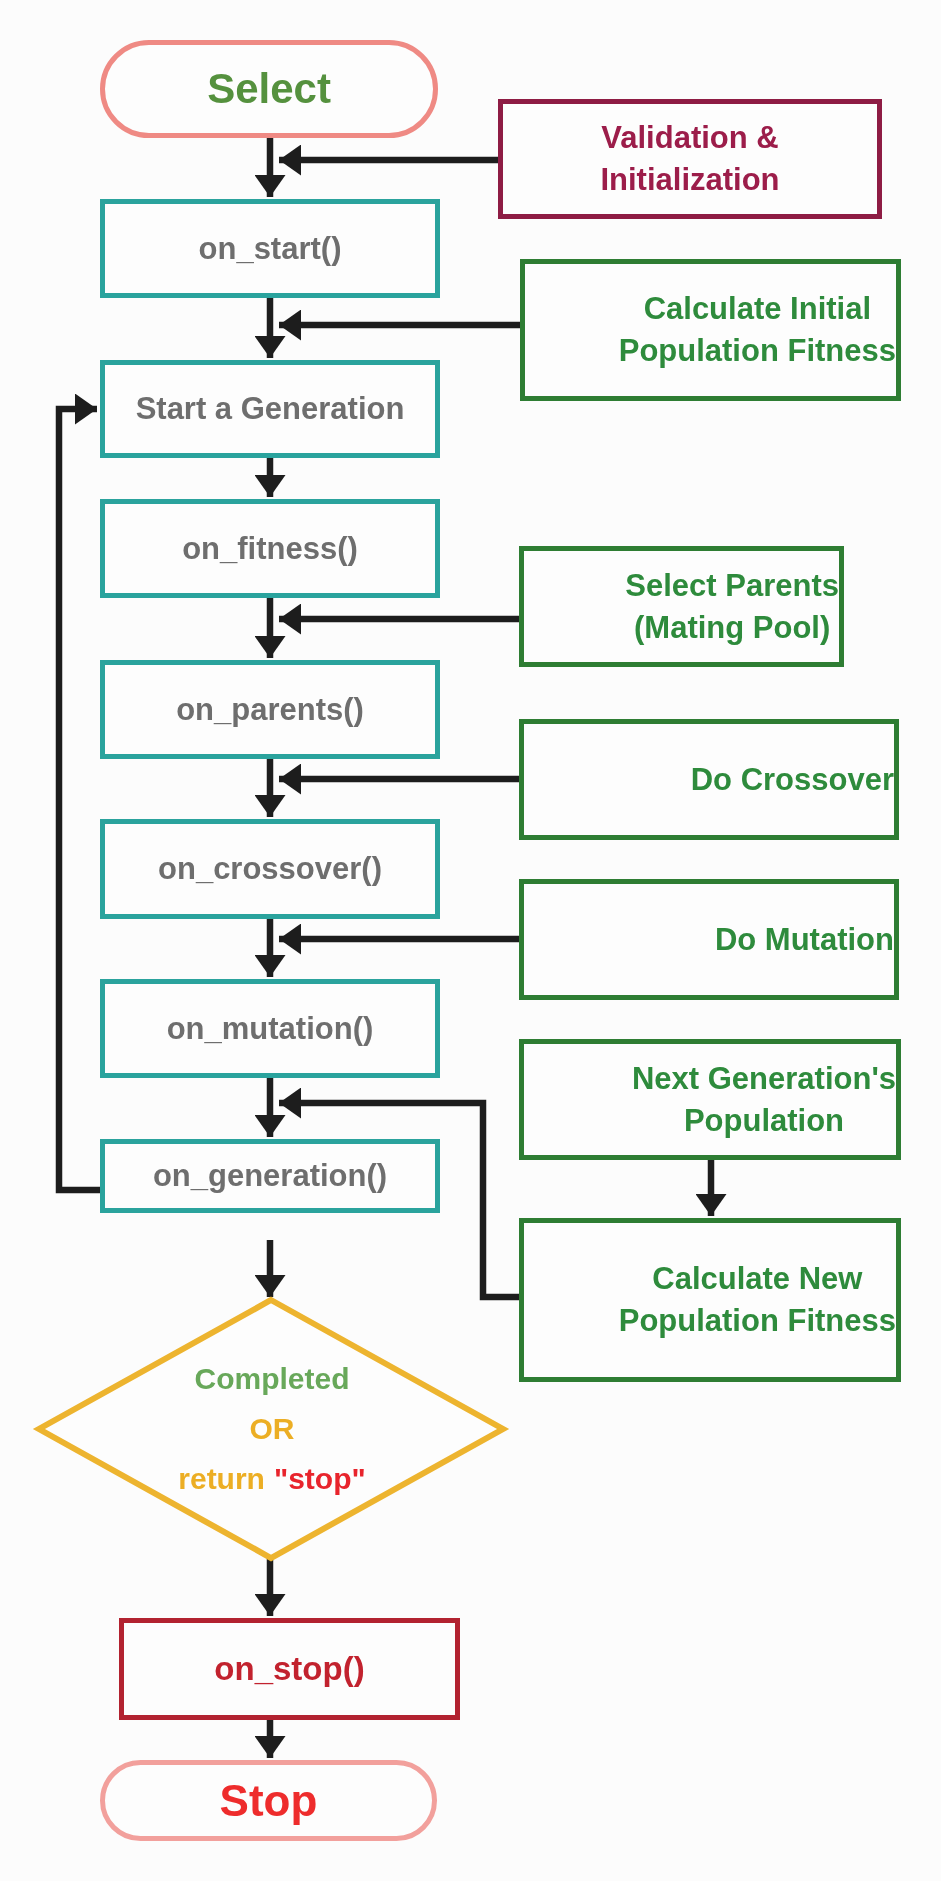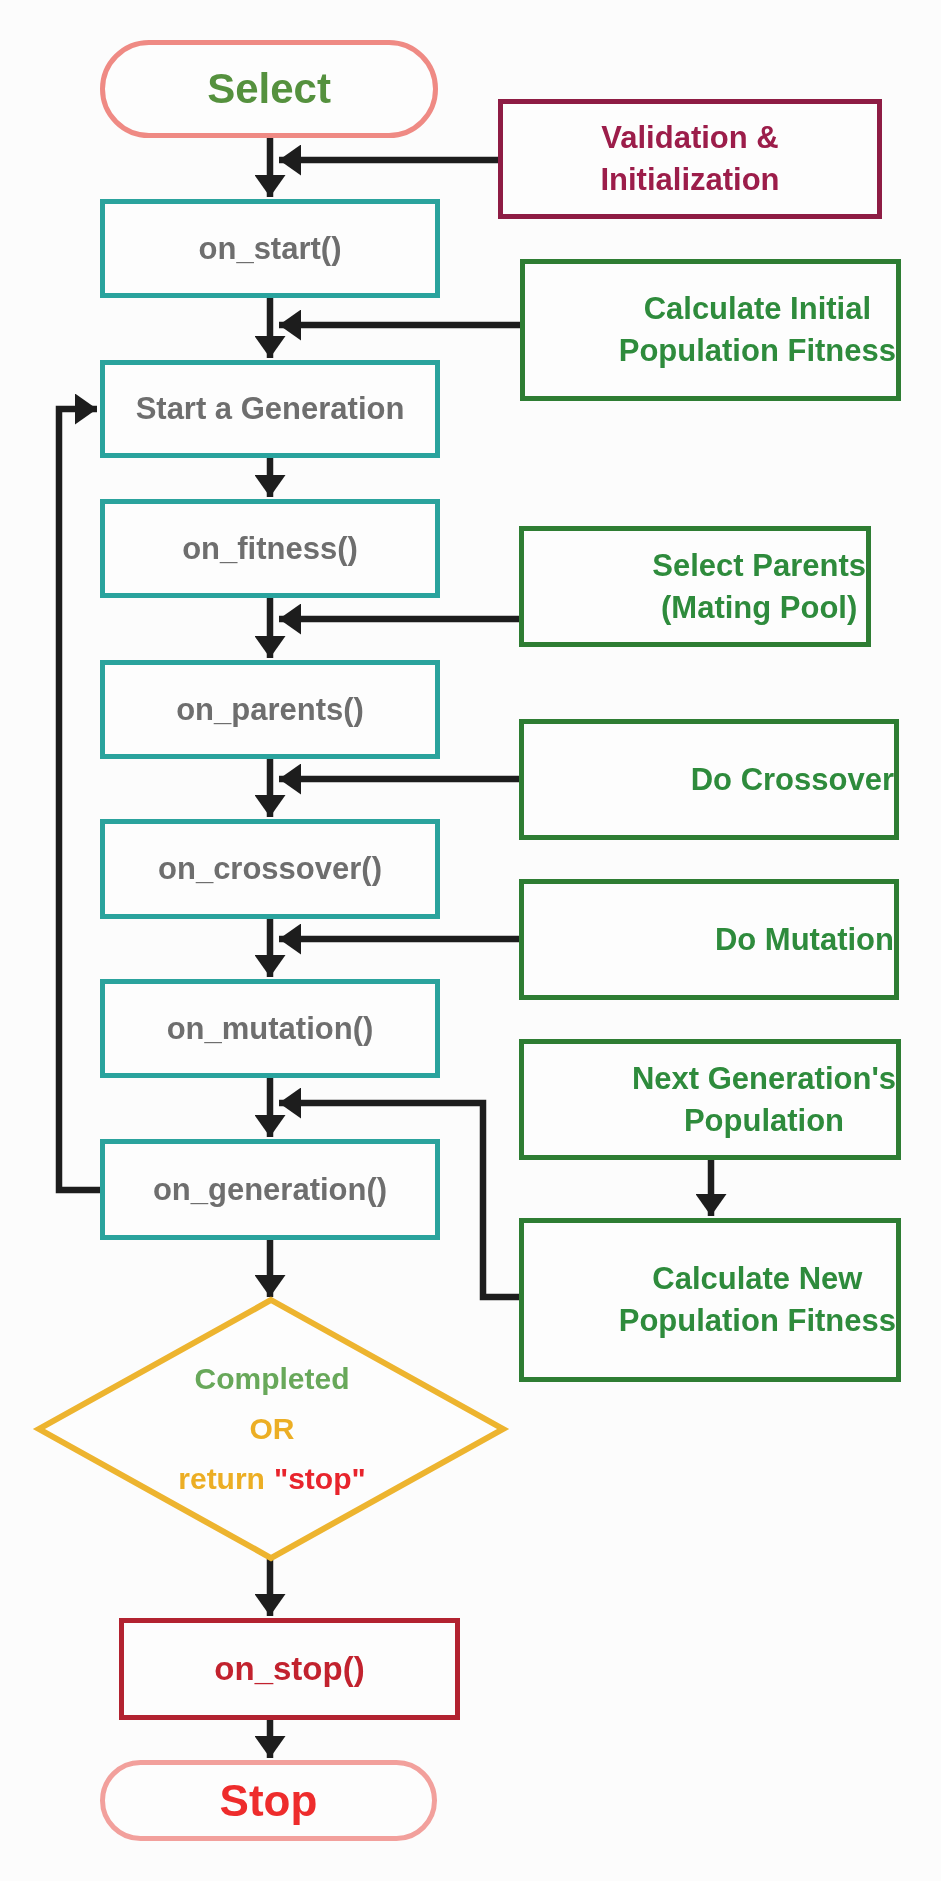--- a/index.html
+++ b/index.html
@@ -93,21 +93,21 @@
   </div>
 
   <div class="node hook" style="left:100px;top:819px;width:340px;height:100px;">
     <span>on_crossover()</span>
   </div>
 
   <div class="node hook" style="left:100px;top:979px;width:340px;height:99px;">
     <span>on_mutation()</span>
   </div>
 
-  <div class="node hook" style="left:100px;top:1139px;width:340px;height:101px;align-items:center;">
+  <div class="node hook" style="left:100px;top:1139px;width:340px;height:74px;align-items:center;">
     <span>on_generation()</span>
   </div>
 
   <div class="decision-label" style="left:92px;top:1352px;width:360px;height:154px;">
     <div class="l-completed">Completed</div>
     <div class="l-or">OR</div>
     <div>
       <span class="l-return">return</span><span class="l-stop">"stop"</span>
     </div>
   </div>
@@ -123,21 +123,21 @@
   <div class="node callout maroon" style="left:498px;top:99px;width:384px;height:120px;">
     <span>Validation &amp;
 Initialization</span>
   </div>
 
   <div class="node callout green" style="left:520px;top:259px;width:381px;height:142px;">
     <span>Calculate Initial
 Population Fitness</span>
   </div>
 
-  <div class="node callout green" style="left:519px;top:526px;width:352px;height:121px;">
+  <div class="node callout green" style="left:519px;top:546px;width:325px;height:121px;">
     <span>Select Parents
 (Mating Pool)</span>
   </div>
 
   <div class="node callout green" style="left:519px;top:879px;width:380px;height:121px;">
     <span>Do Mutation</span>
   </div>
 
   <div class="node callout green" style="left:519px;top:719px;width:380px;height:121px;">
     <span>Do Crossover</span>

